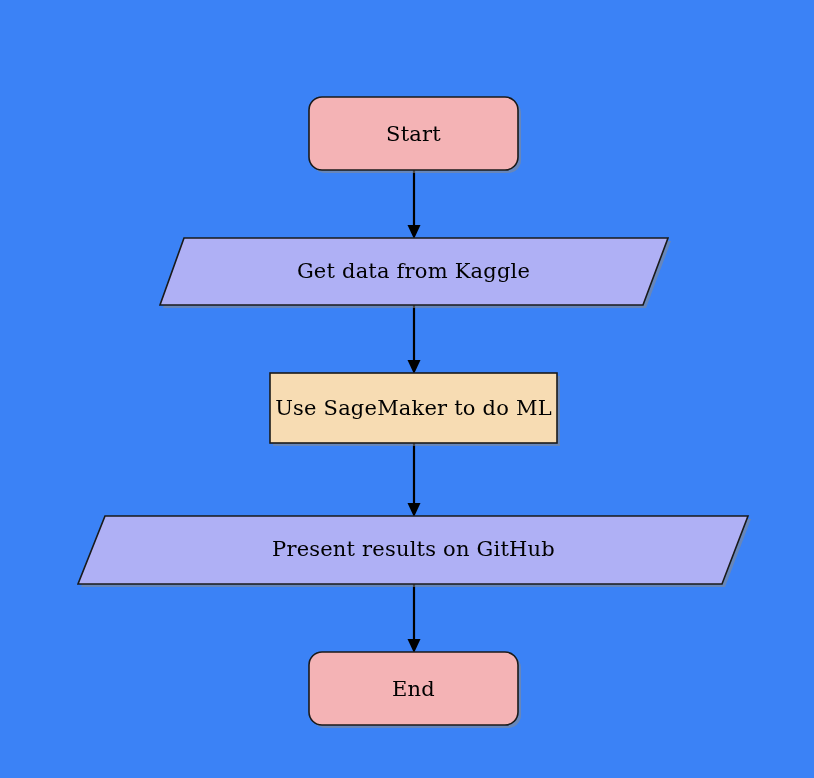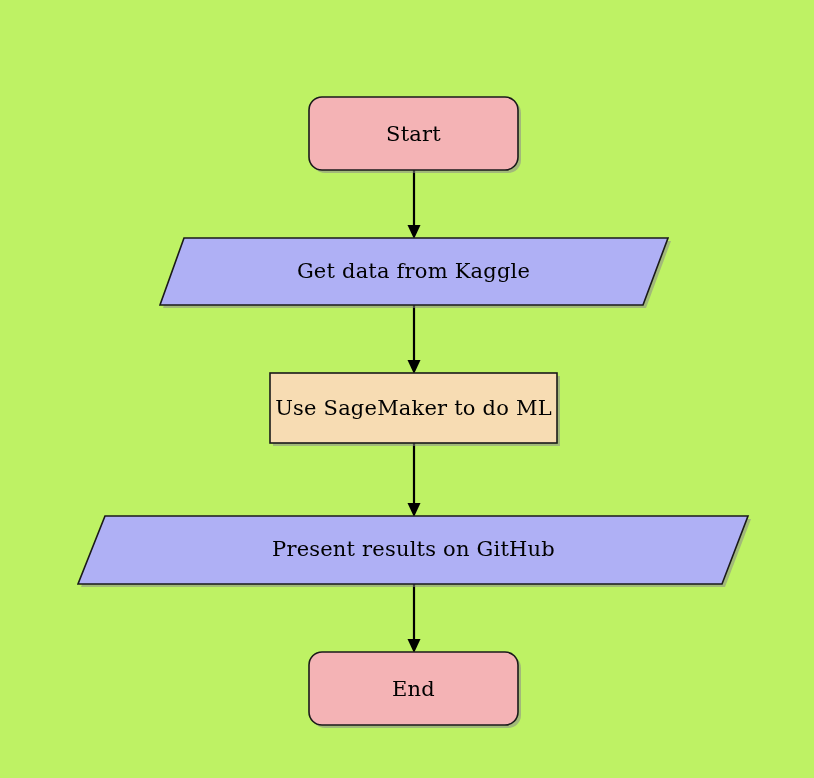--- a/index.html
+++ b/index.html
@@ -8,21 +8,21 @@
     padding: 0;
     background: #ffffff;
   }
   body {
     font-family: "DejaVu Serif", "Liberation Serif", serif;
   }
   #canvas {
     position: relative;
     width: 814px;
     height: 778px;
-    background: #bef264;
+    background: #3b82f6;
     overflow: hidden;
   }
   #flow-svg {
     position: absolute;
     left: 0;
     top: 0;
     width: 814px;
     height: 778px;
   }
   .node-label {

